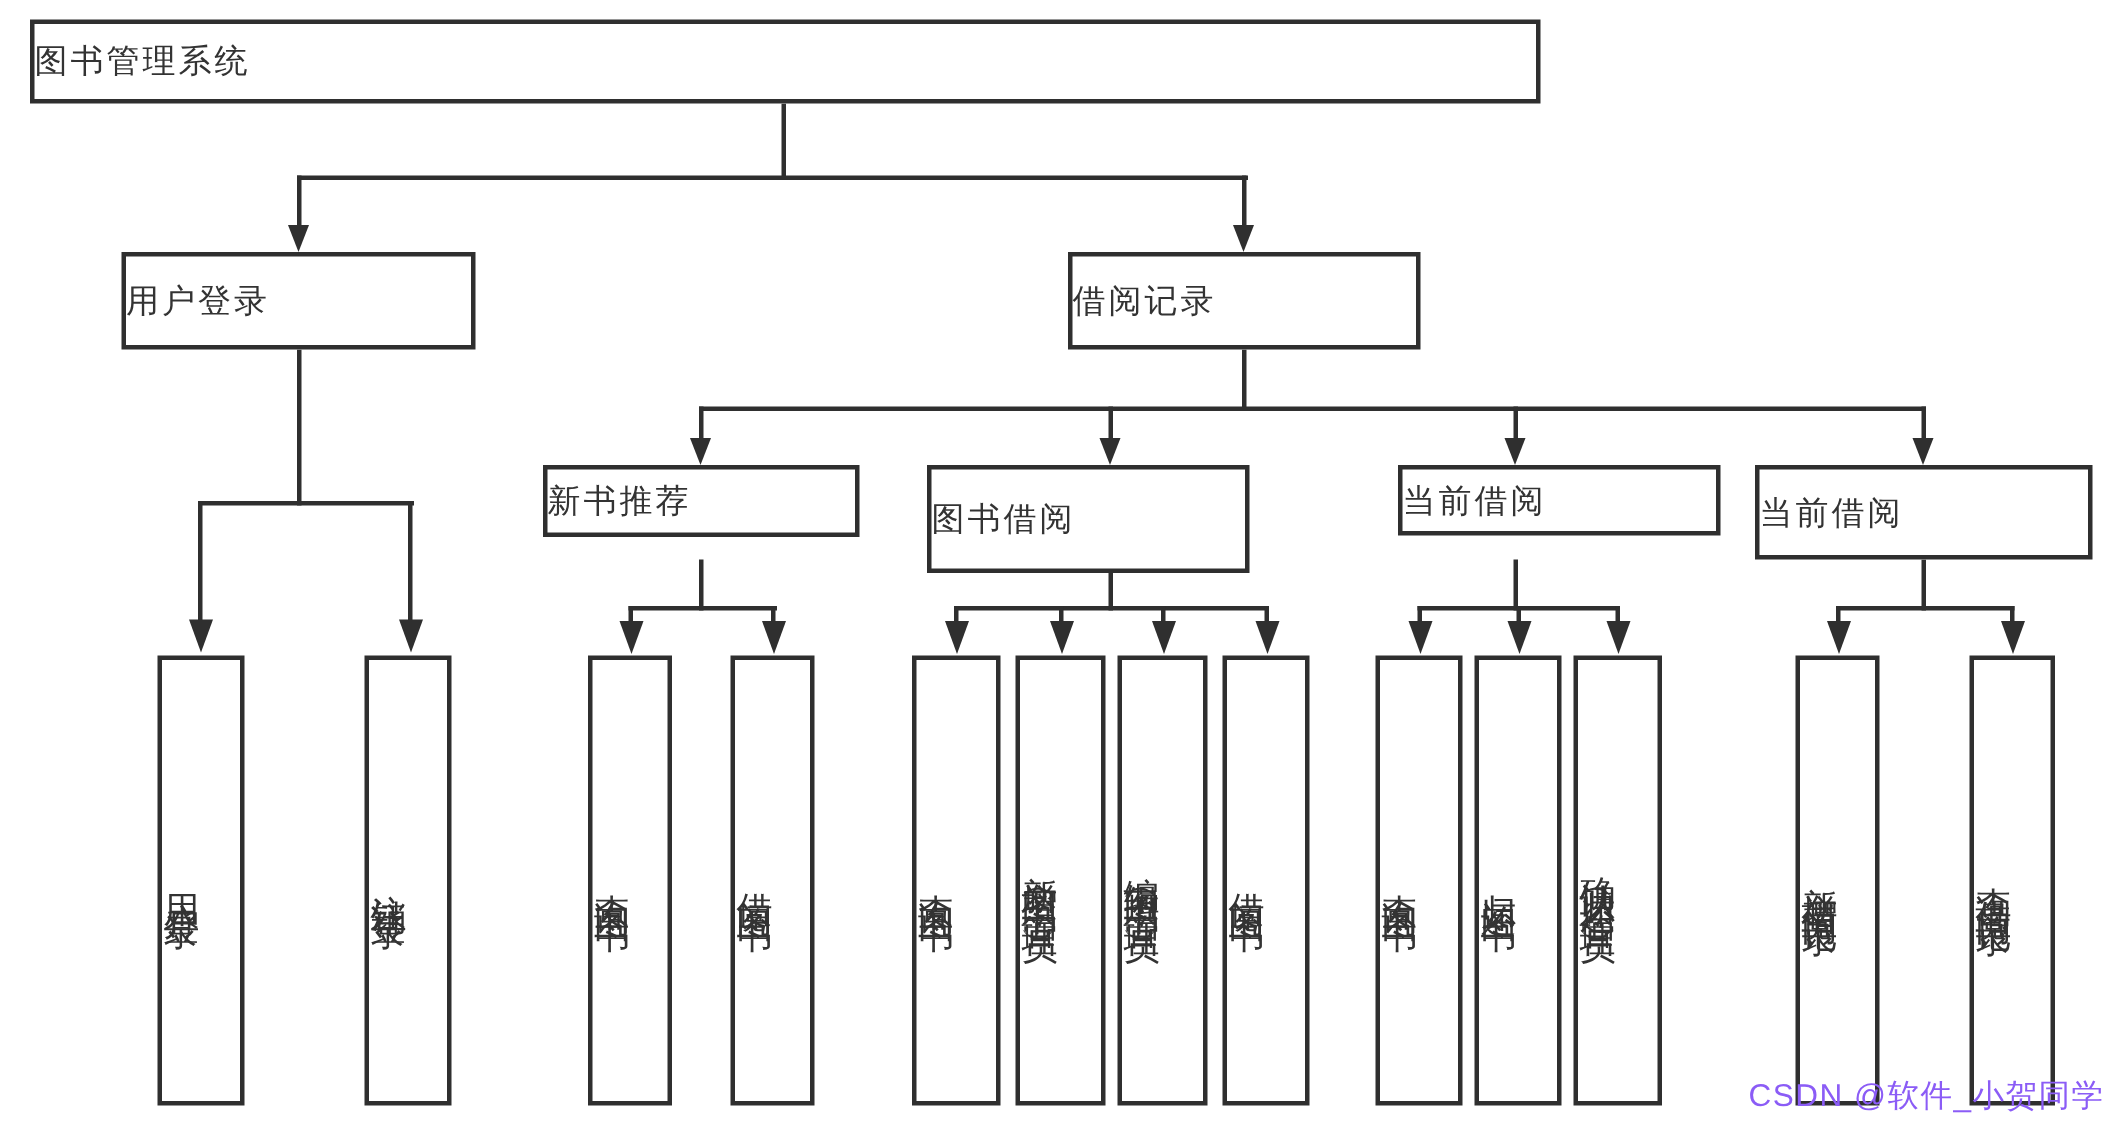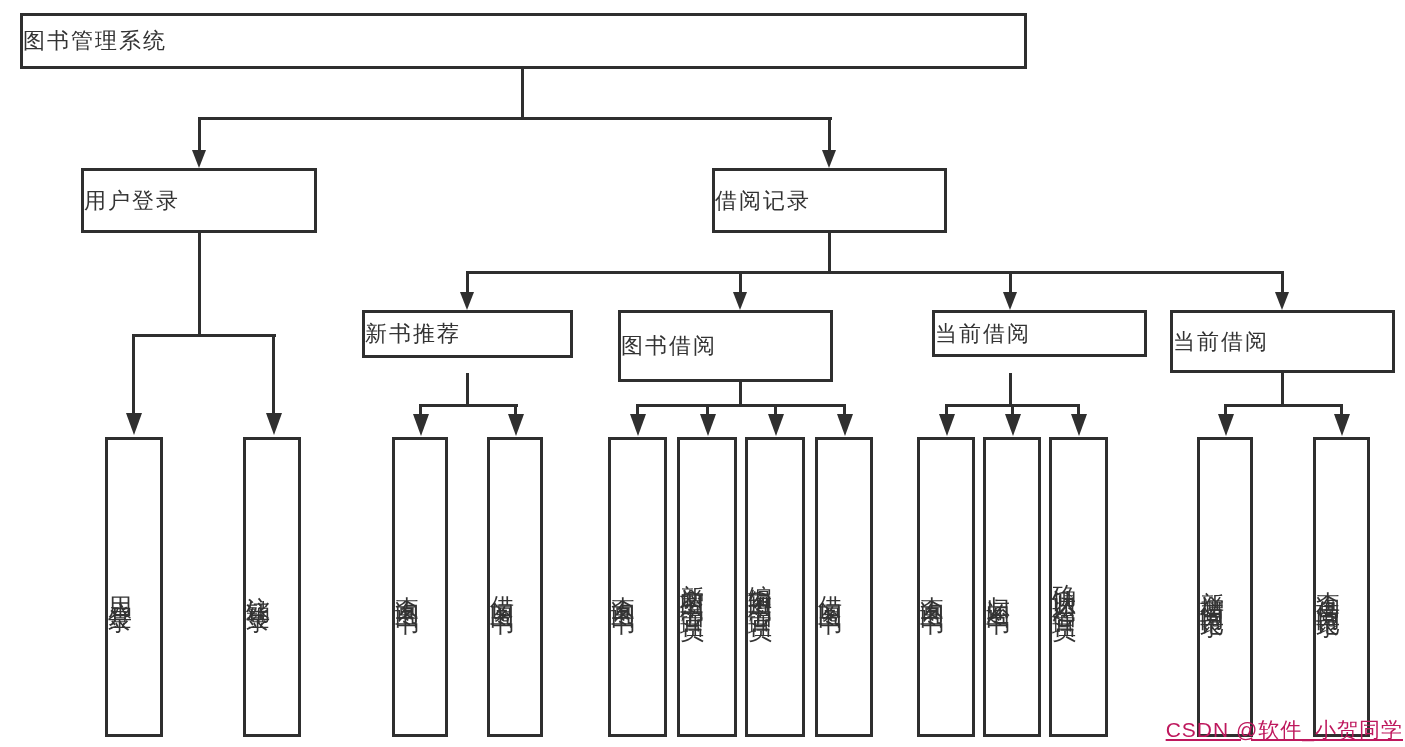--- a/index.html
+++ b/index.html
@@ -24,21 +24,21 @@
   .hl{position:absolute;height:3px;background:#2f2f2f;z-index:1;}
   .vl{position:absolute;width:3px;background:#2f2f2f;z-index:1;}
   .arr{
     position:absolute;width:0;height:0;z-index:1;
     border-left:8px solid transparent;border-right:8px solid transparent;
     border-top:22px solid #2f2f2f;
   }
   .arr.s{border-left-width:7px;border-right-width:7px;border-top-width:18px;}
   .watermark{
     position:absolute;top:716px;right:2px;z-index:5;
-    font-size:21px;color:#be185d;letter-spacing:1px;white-space:nowrap;text-decoration:underline;
+    font-size:21px;color:#8b5cf6;letter-spacing:1px;white-space:nowrap;
   }
 </style>
 </head>
 <body>
 
 <div class="canvas">
 
   <div class="box h" style="left:20px;top:13px;width:1007px;height:56px">
     <span>图书管理系统</span>
   </div>

